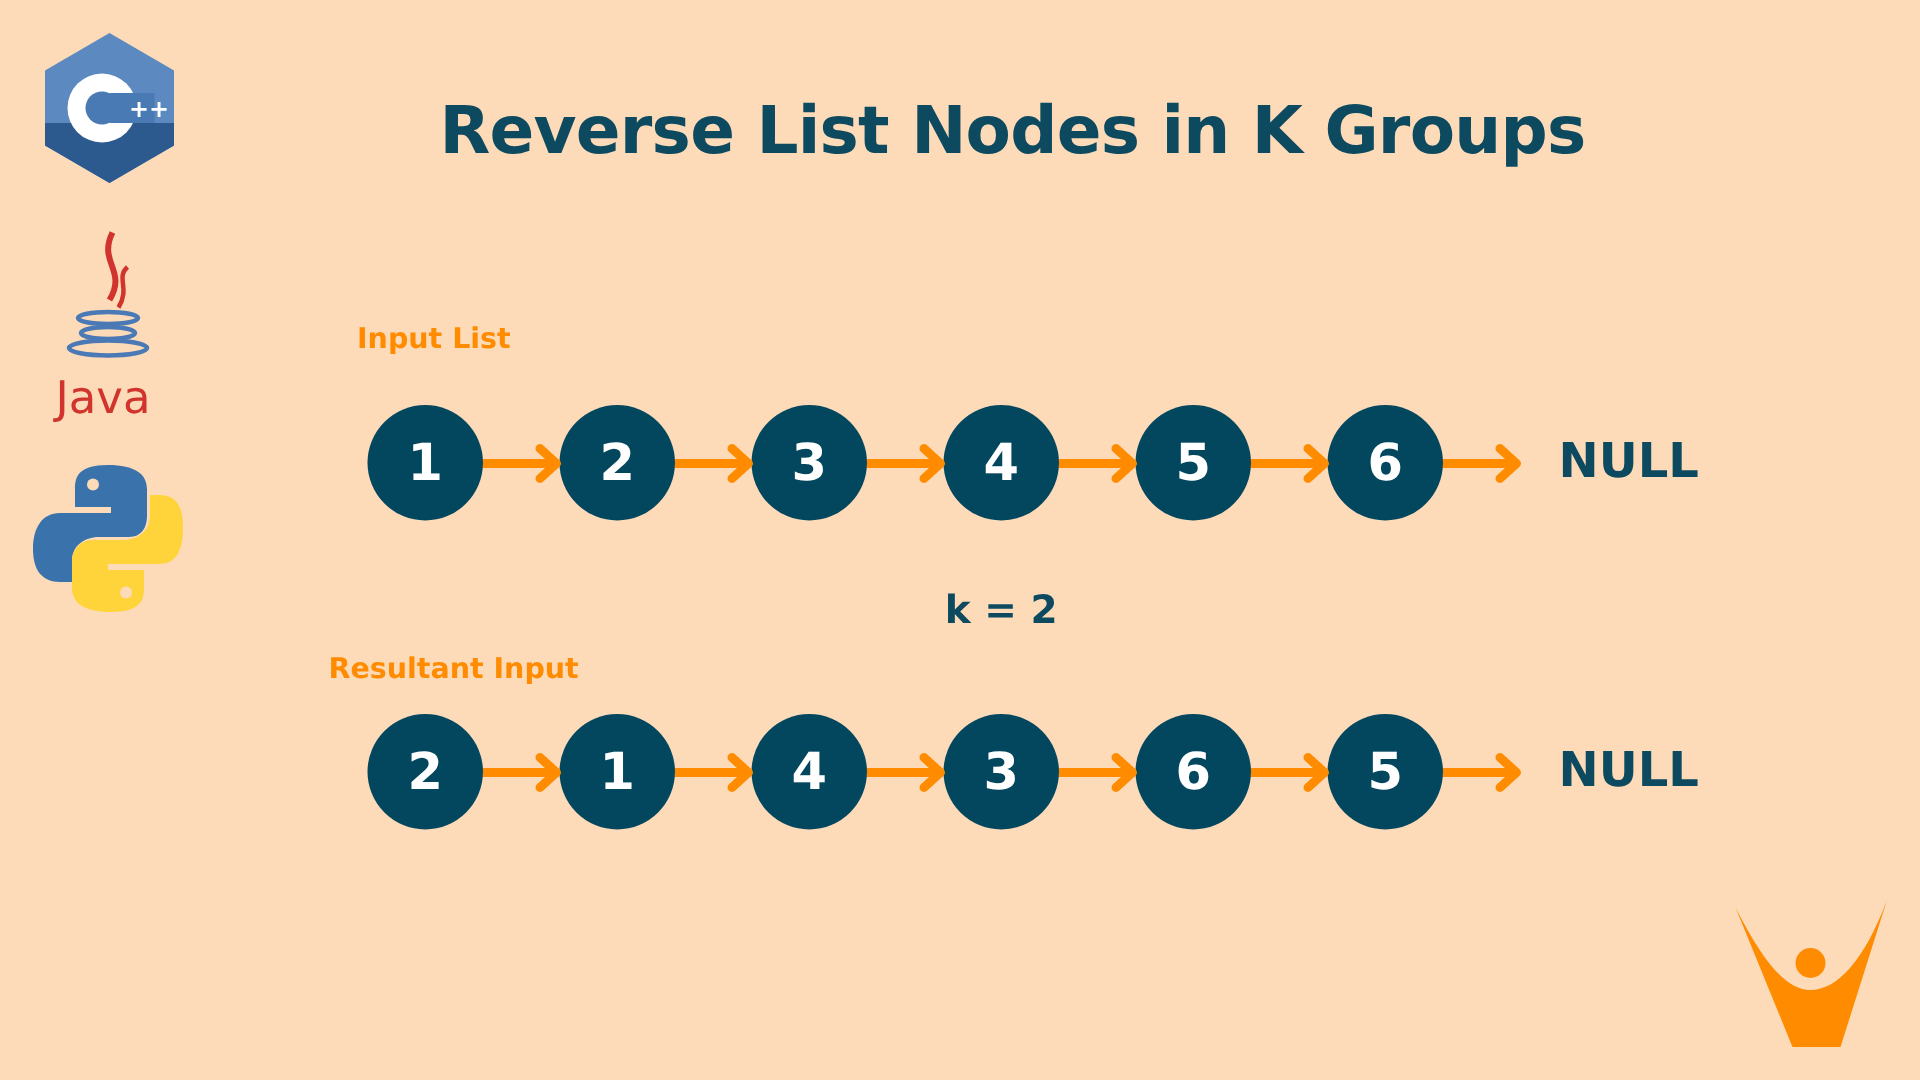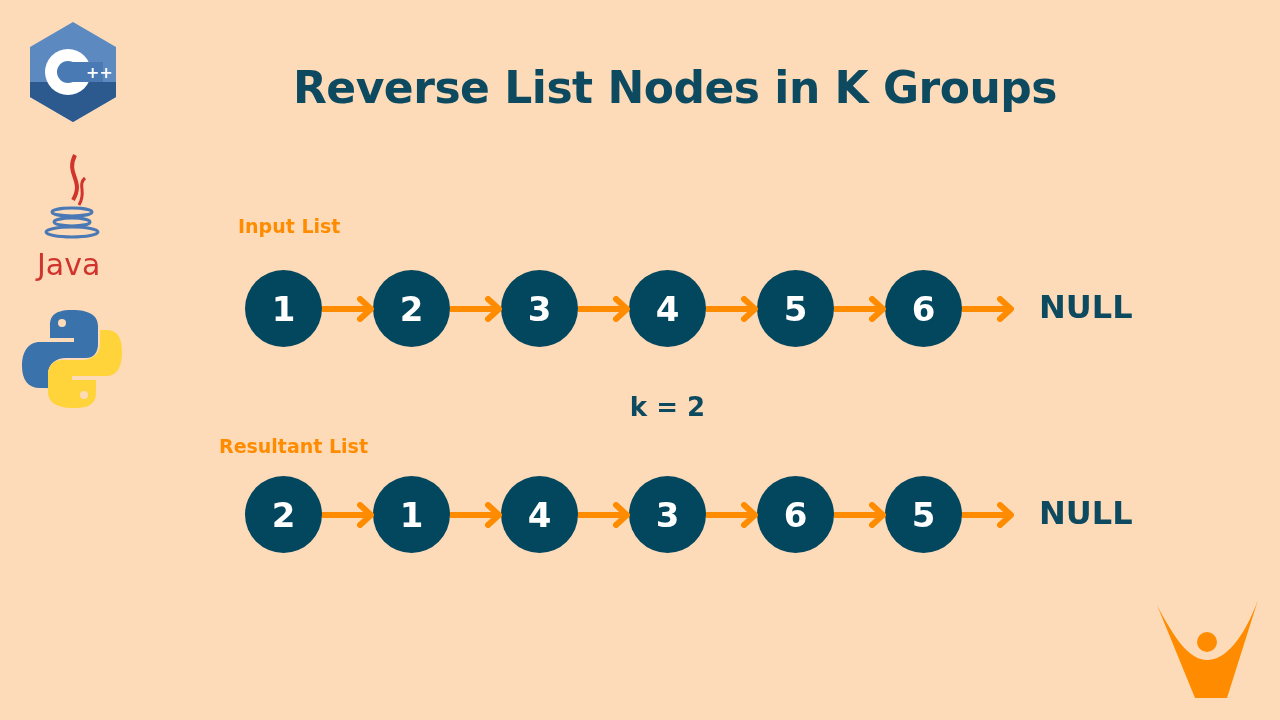--- a/index.html
+++ b/index.html
@@ -73,21 +73,21 @@
       <path d="M0 13 H48 M38 3 L49 13 L38 23" stroke="#ff8c00" stroke-width="6" fill="none" stroke-linecap="round" stroke-linejoin="round"></path>
     </svg>
   <svg class="arrow" style="left:717px" viewBox="0 0 52 26">
       <path d="M0 13 H48 M38 3 L49 13 L38 23" stroke="#ff8c00" stroke-width="6" fill="none" stroke-linecap="round" stroke-linejoin="round"></path>
     </svg>
   <div class="null" style="left:794px">NULL</div>
 </div>
 
 <div class="kval">k = 2</div>
 
-<div class="label" style="left:219px;top:435px">Resultant List</div>
+<div class="label" style="left:219px;top:435px">Resultant Input</div>
 
 <div class="row" style="top:476px">
   <div class="node" style="left:0">2</div>
   <div class="node" style="left:128px">1</div>
   <div class="node" style="left:256px">4</div>
   <div class="node" style="left:384px">3</div>
   <div class="node" style="left:512px">6</div>
   <div class="node" style="left:640px">5</div>
   <svg class="arrow" style="left:77px" viewBox="0 0 52 26">
       <path d="M0 13 H48 M38 3 L49 13 L38 23" stroke="#ff8c00" stroke-width="6" fill="none" stroke-linecap="round" stroke-linejoin="round"></path>

